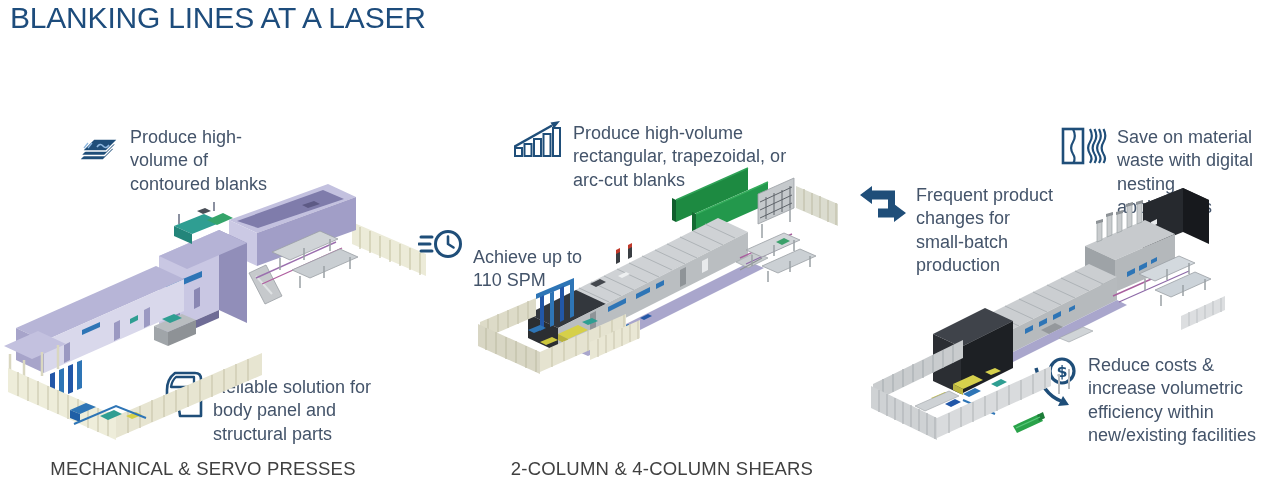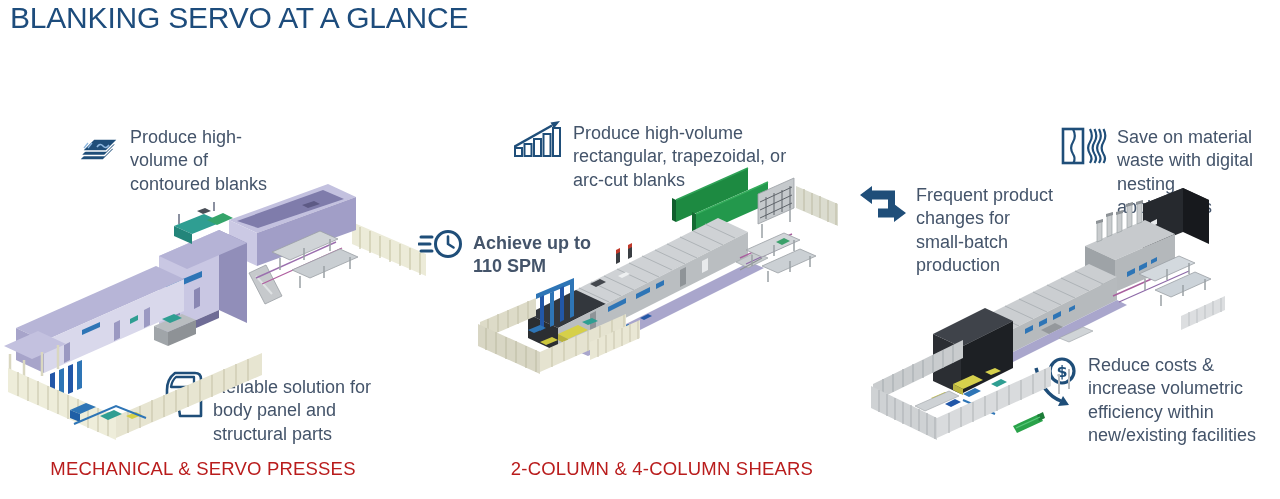--- a/index.html
+++ b/index.html
@@ -12,30 +12,30 @@
     font-size:30px; font-weight:400; letter-spacing:-0.2px;
     color:#1d4c7c;
   }
   .ann{ position:absolute; display:flex; align-items:flex-start; gap:9px; }
   .ann .txt{
     font-size:18px; line-height:1.3; color:#44546a;
   }
   .ann svg{ flex:0 0 auto; }
   .section-label{
     position:absolute; top:458px; text-align:center;
-    font-size:18.5px; letter-spacing:0.2px; color:#b91c1c; font-weight:400;
+    font-size:18.5px; letter-spacing:0.2px; color:#404040; font-weight:400;
   }
   .illus{ position:absolute; }
 </style>
 </head>
 <body>
 
 <div class="slide">
 
-  <h1 class="title">BLANKING SERVO AT A GLANCE</h1>
+  <h1 class="title">BLANKING LINES AT A LASER</h1>
 
   <div class="ann" style="left:73px; top:122px;">
     <svg width="48" height="40" viewBox="0 0 48 40">
       <g stroke="#ffffff" stroke-width="1.4">
         <polygon points="6,38 30,38 42,26 18,26" fill="#1f4e79"></polygon>
         <polygon points="7.5,33.5 31.5,33.5 43.5,21.5 19.5,21.5" fill="#1f4e79"></polygon>
         <polygon points="9,29 33,29 45,17 21,17" fill="#1f4e79"></polygon>
       </g>
       <path d="M24,25 q3,-4.5 6,-1 q3,3.5 6,-1" stroke="#8fb8e0" stroke-width="1.6" fill="none"></path>
       <path d="M15,21 l-4,5 M19,21 l-4,5" stroke="#8fb8e0" stroke-width="1.3" fill="none"></path>
@@ -180,21 +180,21 @@
     </svg>
     <div class="txt" style="width:220px; margin-top:4px;">Produce high-volume rectangular, trapezoidal, or arc-cut blanks</div>
   </div>
 
   <div class="ann" style="left:418px; top:226px;">
     <svg width="46" height="36" viewBox="0 0 46 36">
       <circle cx="30" cy="18" r="12.5" fill="none" stroke="#1f4e79" stroke-width="3"></circle>
       <path d="M30,18 V10.5 M30,18 L35.5,21.5" stroke="#1f4e79" stroke-width="2.6" stroke-linecap="round" fill="none"></path>
       <path d="M3,11 H14 M1,18 H12 M3,25 H14" stroke="#1f4e79" stroke-width="3" stroke-linecap="round" fill="none"></path>
     </svg>
-    <div class="txt" style="width:120px; margin-top:6px;font-weight:bold;">Achieve up to 110 SPM</div>
+    <div class="txt" style="width:120px; margin-top:20px;">Achieve up to 110 SPM</div>
   </div>
 
   <div class="section-label" style="left:484px; width:356px;">2-COLUMN &amp; 4-COLUMN SHEARS</div>
 
   <svg class="illus" style="left:440px; top:166px;" width="430" height="262" viewBox="0 0 430 262">
 
     <polygon points="236,34 308,2 308,24 236,56" fill="#1d8a41"></polygon>
     <polygon points="232,32 236,34 236,56 232,54" fill="#0f5e2c"></polygon>
     <line x1="236" y1="34" x2="308" y2="2" stroke="#2fa257" stroke-width="1.6"></line>
     <polygon points="256,48 328,16 328,38 256,70" fill="#23984c"></polygon>

